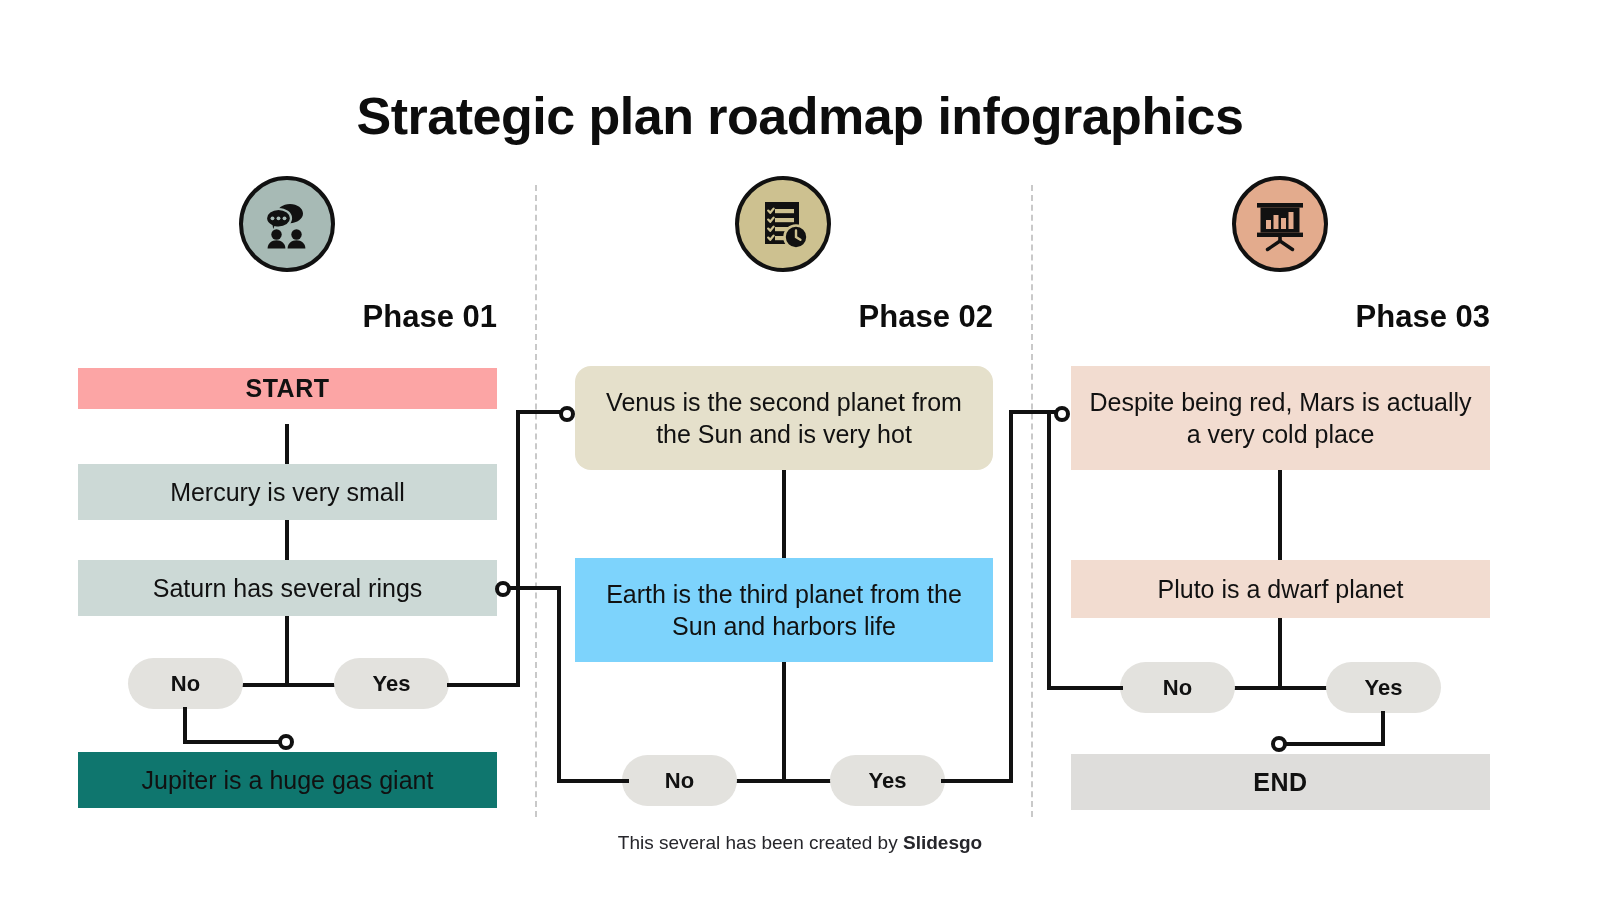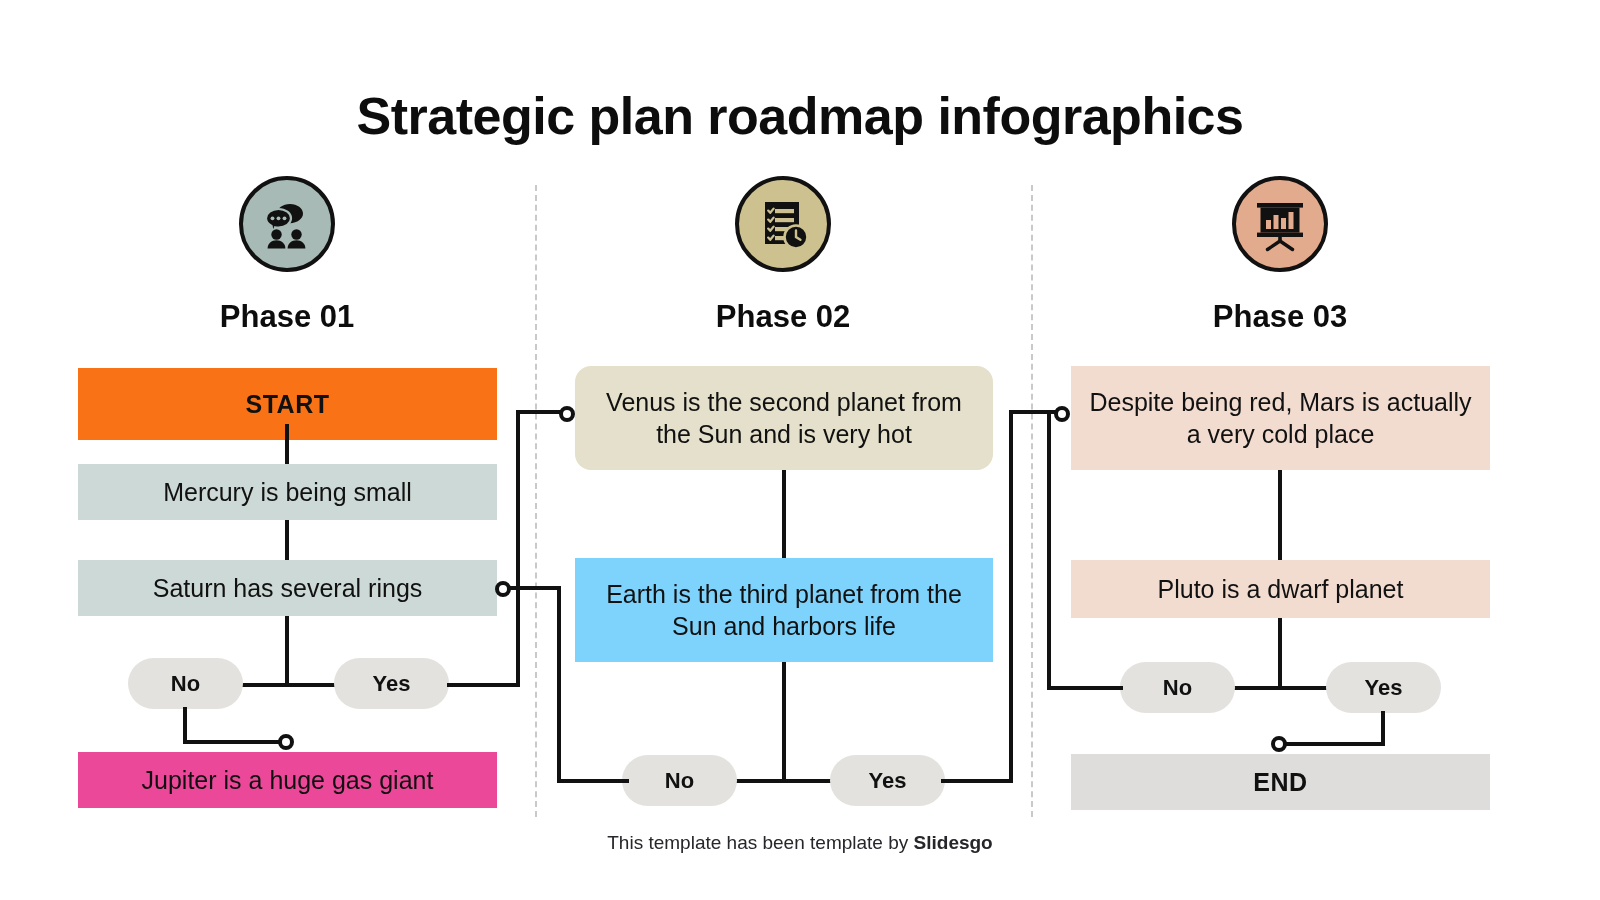--- a/index.html
+++ b/index.html
@@ -30,21 +30,21 @@
     font-size: 52px;
     font-weight: 700;
     letter-spacing: -0.5px;
     color: #0d0d0d;
   }
 
   
   .phase-head {
     position: absolute;
     width: 420px;
-    text-align: center;
+    text-align: right;
   }
   .phase-icon-circle {
     width: 96px;
     height: 96px;
     border-radius: 50%;
     border: 4px solid #111111;
     margin: 0 auto;
     display: flex;
     align-items: center;
     justify-content: center;
@@ -186,38 +186,38 @@
         <rect x="21.5" y="19" width="5" height="14" fill="#e3ab8d"></rect>
         <rect x="29" y="22" width="5" height="11" fill="#e3ab8d"></rect>
         <rect x="36.5" y="16" width="5" height="17" fill="#e3ab8d"></rect>
         <rect x="26.2" y="41" width="3.6" height="5" fill="#111"></rect>
         <path d="M28 45l-12.5 8.5M28 45l12.5 8.5" stroke="#111" stroke-width="3.4" stroke-linecap="round"></path>
       </svg>
     </div>
     <div class="phase-label">Phase 03</div>
   </div>
 
-  <div class="fbox term" style="left:78px; top:368px; width:419px; height:72px; background:#f97316;">START</div>
+  <div class="fbox term" style="left:78px; top:368px; width:419px; height:41px; background:#fca5a5;">START</div>
   <div class="ln v" style="left:285px; top:424px; height:40px;"></div>
 
-  <div class="fbox" style="left:78px; top:464px; width:419px; height:56px; background:#ccd9d6;">Mercury is being small</div>
+  <div class="fbox" style="left:78px; top:464px; width:419px; height:56px; background:#ccd9d6;">Mercury is very small</div>
   <div class="ln v" style="left:285px; top:520px; height:40px;"></div>
 
   <div class="fbox" style="left:78px; top:560px; width:419px; height:56px; background:#ccd9d6;">Saturn has several rings</div>
   <div class="ln v" style="left:285px; top:616px; height:69px;"></div>
 
   <div class="ln h" style="left:186px; top:683px; width:206px;"></div>
   <div class="pill" style="left:128px; top:658px; width:115px; height:51px;">No</div>
   <div class="pill" style="left:334px; top:658px; width:115px; height:51px;">Yes</div>
 
   <div class="ln v" style="left:183px; top:707px; height:35px;"></div>
   <div class="ln h" style="left:183px; top:740px; width:104px;"></div>
   <div class="dot" style="left:278px; top:734px;"></div>
 
-  <div class="fbox" style="left:78px; top:752px; width:419px; height:56px; background:#ec4899;">Jupiter is a huge gas giant</div>
+  <div class="fbox" style="left:78px; top:752px; width:419px; height:56px; background:#0f766e;">Jupiter is a huge gas giant</div>
 
   <div class="ln h" style="left:447px; top:683px; width:73px;"></div>
   <div class="ln v" style="left:516px; top:410px; height:275px;"></div>
   <div class="ln h" style="left:516px; top:410px; width:48px;"></div>
   <div class="dot" style="left:559px; top:406px;"></div>
 
   <div class="fbox" style="left:575px; top:366px; width:418px; height:104px; background:#e5e0cb;border-radius:16px;">Venus is the second planet from the Sun and is very hot</div>
   <div class="ln v" style="left:782px; top:470px; height:88px;"></div>
 
   <div class="fbox" style="left:575px; top:558px; width:418px; height:104px; background:#7dd3fc;">Earth is the third planet from the Sun and harbors life</div>
@@ -250,16 +250,16 @@
   <div class="ln h" style="left:1047px; top:686px; width:76px;"></div>
   <div class="ln v" style="left:1047px; top:410px; height:278px;"></div>
 
   <div class="ln v" style="left:1381px; top:711px; height:33px;"></div>
   <div class="ln h" style="left:1279px; top:742px; width:106px;"></div>
   <div class="dot" style="left:1271px; top:736px;"></div>
 
   <div class="fbox term" style="left:1071px; top:754px; width:419px; height:56px; background:#dedddb;">END</div>
 
   <div class="footer">
-    <span>This template has been template by </span><b>Slidesgo</b>
+    <span>This several has been created by </span><b>Slidesgo</b>
   </div>
 
 </div>
 
 </body></html>

